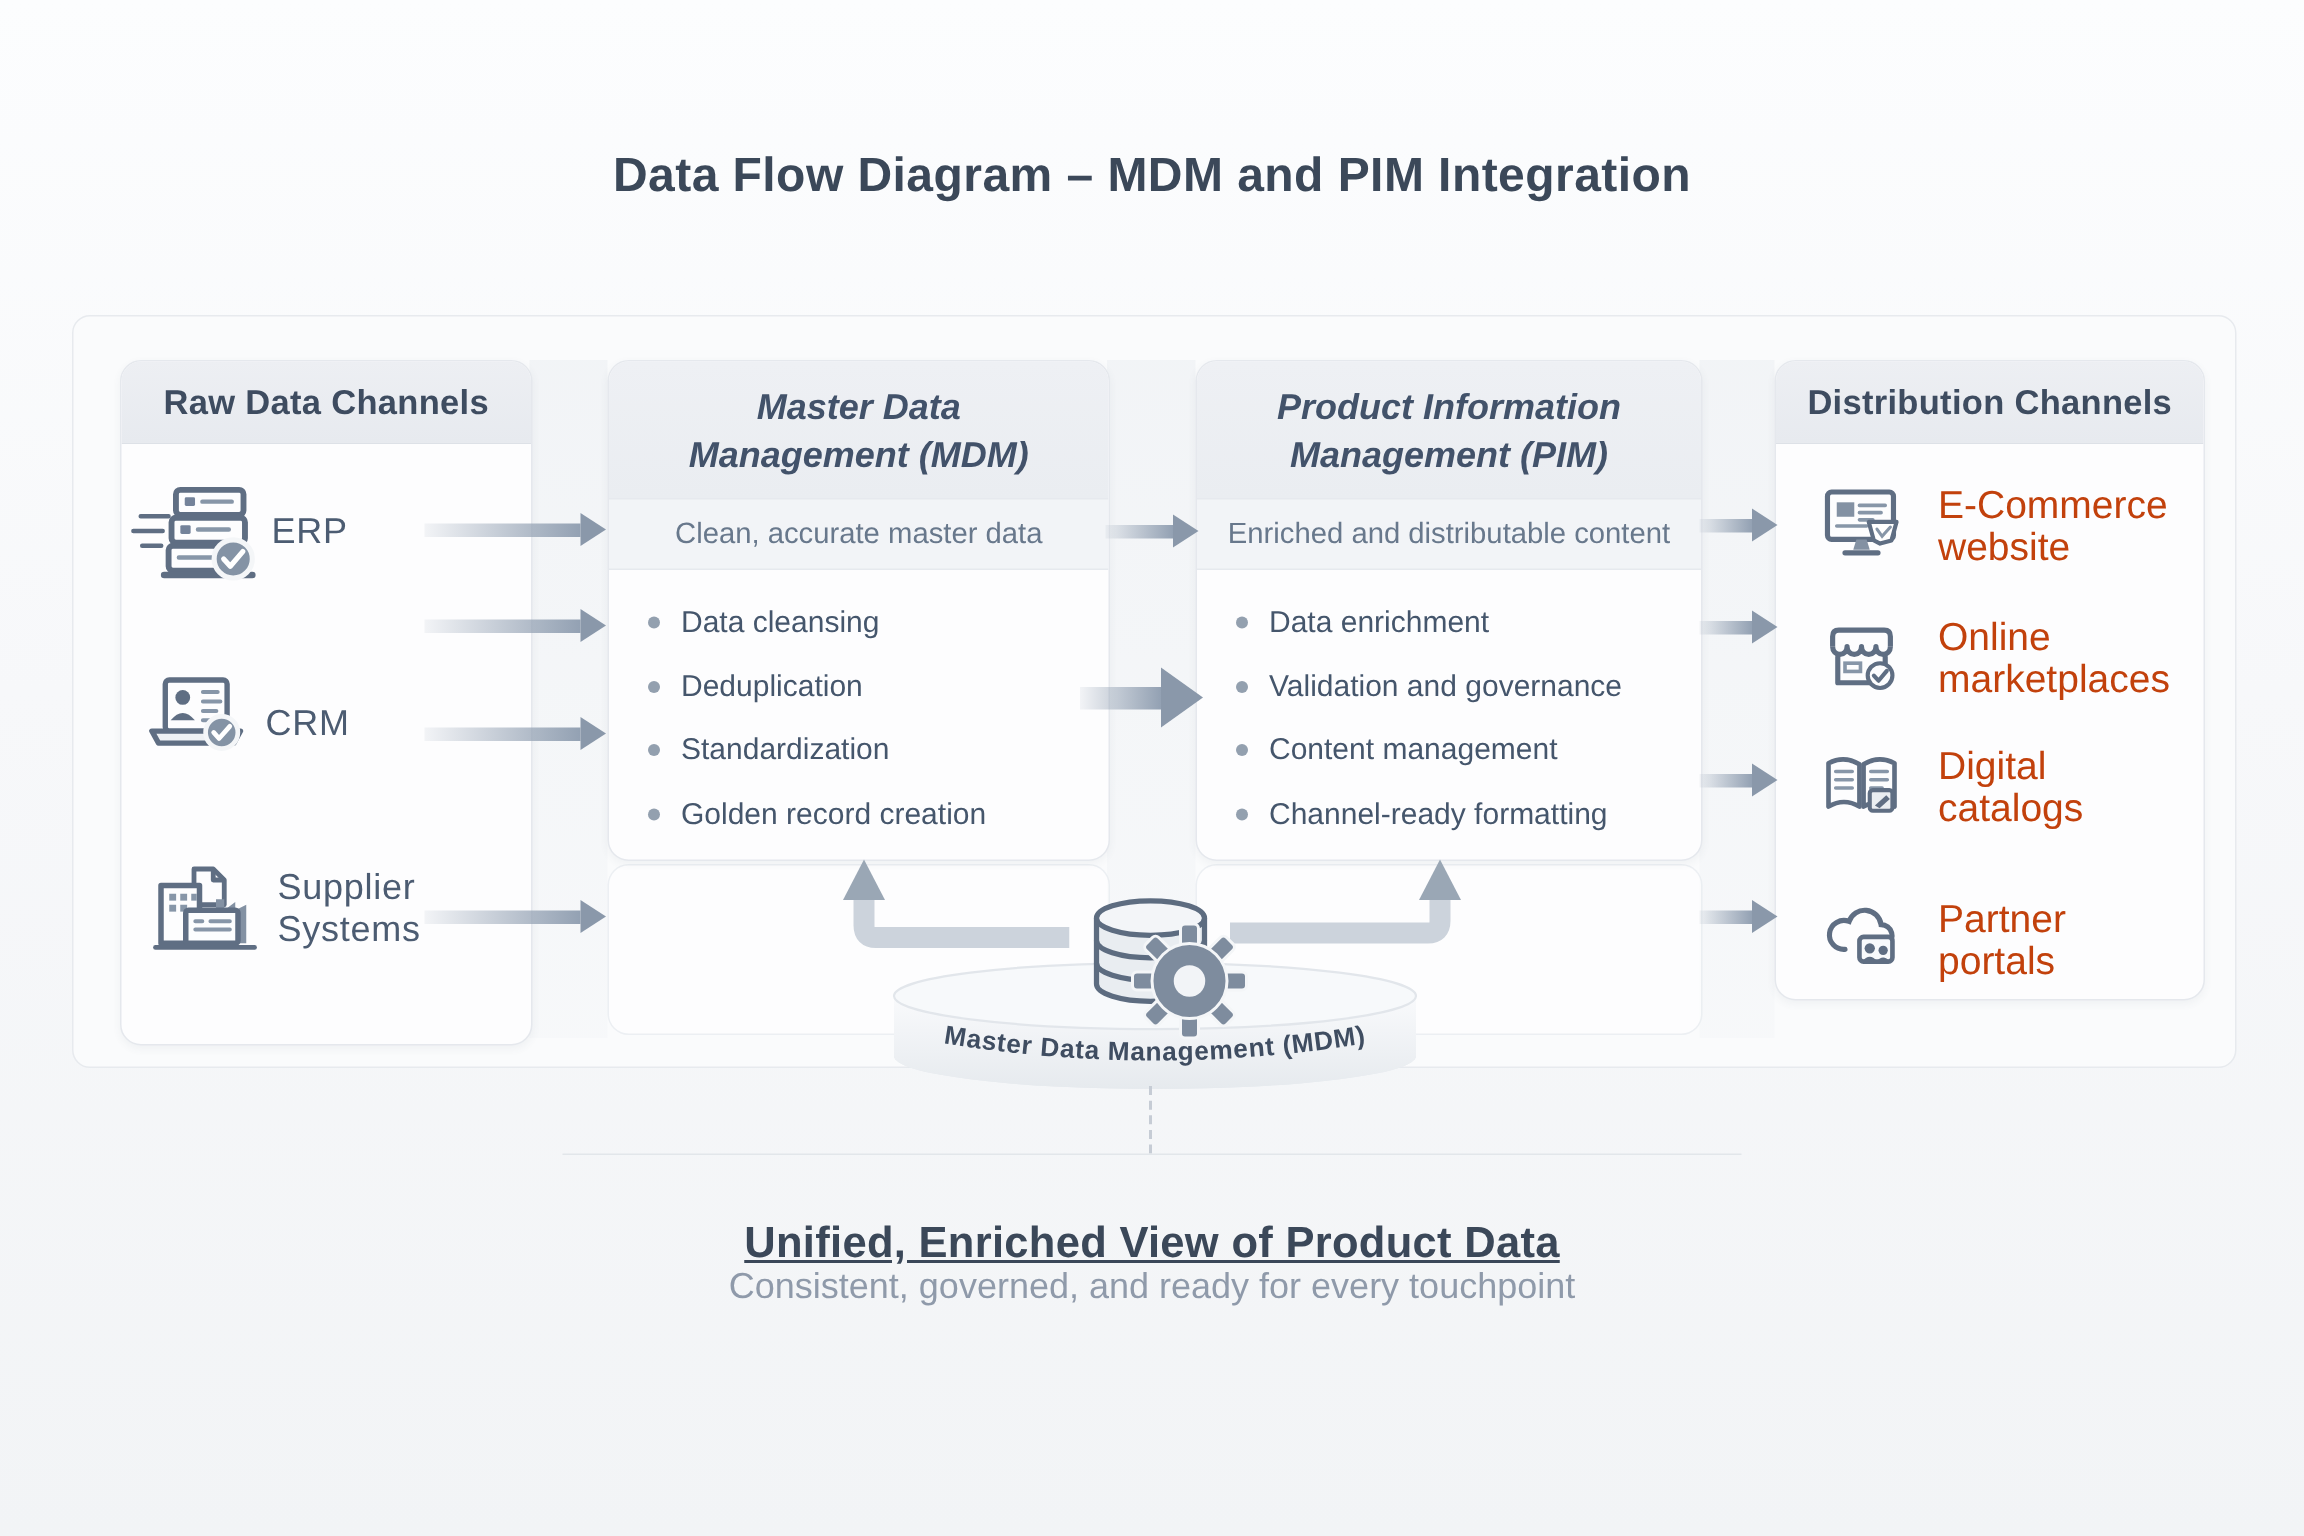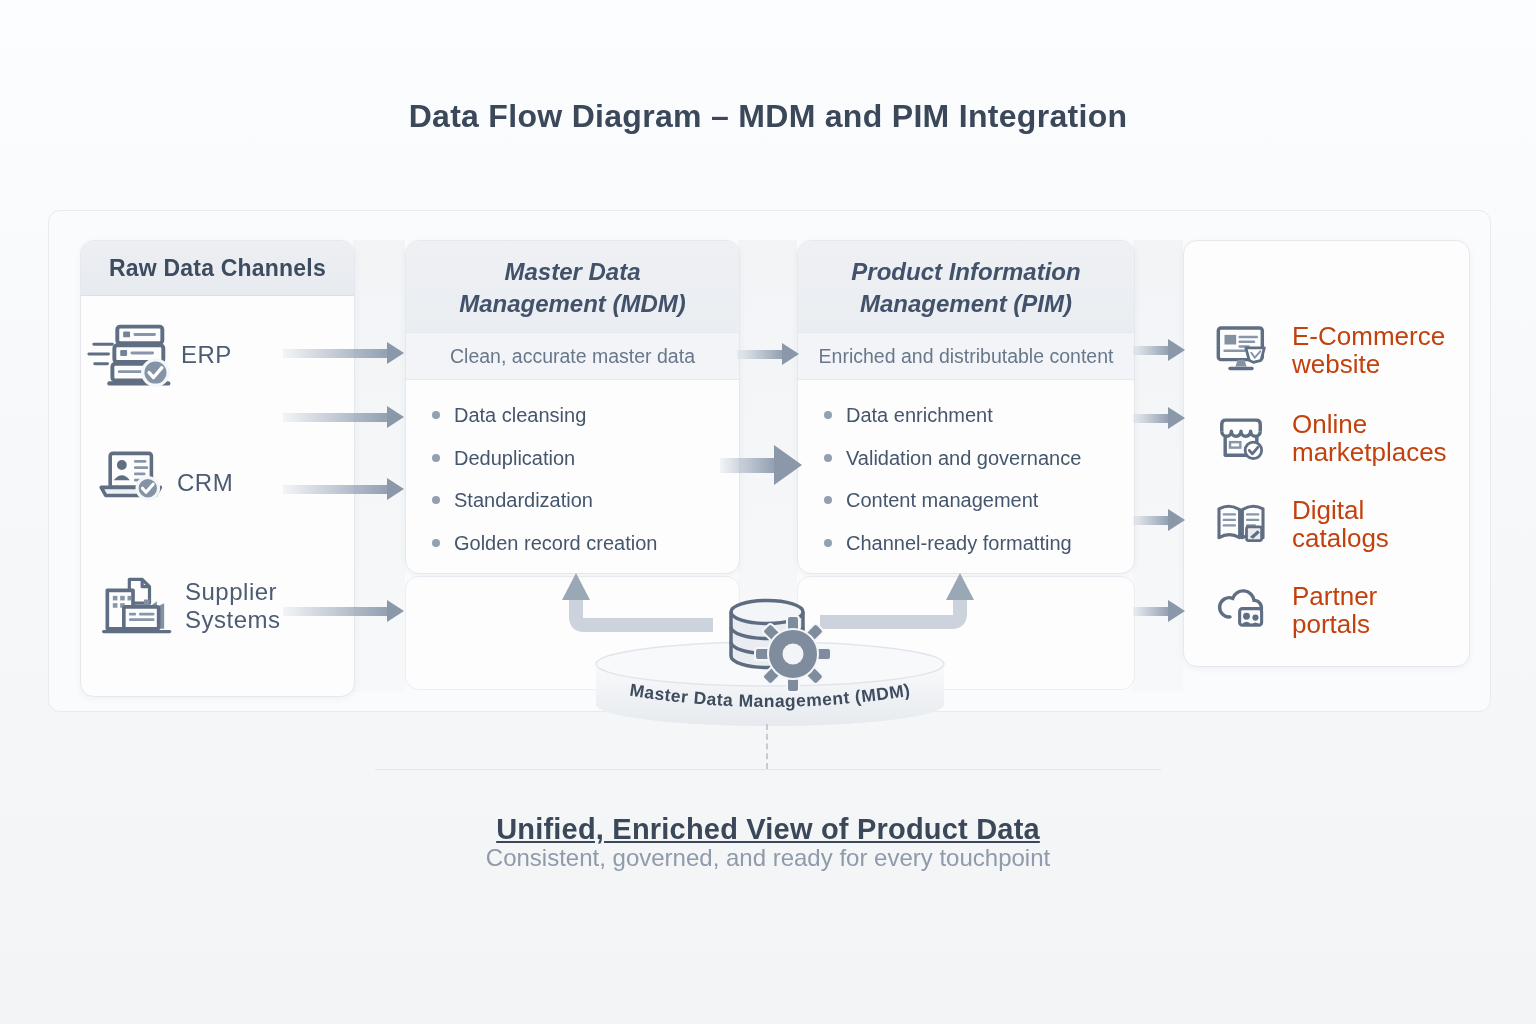--- a/index.html
+++ b/index.html
@@ -220,20 +220,21 @@
     <div class="mid-sub">Enriched and distributable content</div>
     <ul class="bullets">
       <li><span class="dot"></span><span>Data enrichment</span></li>
       <li><span class="dot"></span><span>Validation and governance</span></li>
       <li><span class="dot"></span><span>Content management</span></li>
       <li><span class="dot"></span><span>Channel-ready formatting</span></li>
     </ul>
   </div>
 
   <div class="card" style="left:1183px;top:240px;width:285px;height:425px;">
+    <div class="card-header">Distribution Channels</div>
 
     <div class="chan-row" style="top:76px;">
       <span>
         <svg viewBox="0 0 96 96" width="66" height="66">
           <rect x="15" y="16" width="64" height="46" rx="4" fill="#fdfdfe" stroke="#5f6e83" stroke-width="5"></rect>
           <rect x="24" y="26" width="17" height="14" fill="#8391a3"></rect>
           <g stroke="#8796a8" stroke-width="3.5" fill="none" stroke-linecap="round">
             <path d="M46 29 H71 M46 36 H67 M46 43 H59 M24 49 H53"></path>
           </g>
           <path d="M43 62 L40 72 H56 L53 62 Z" fill="#8391a3"></path>
@@ -277,21 +278,21 @@
           <rect x="56" y="52" width="22" height="20" rx="3" fill="#e9edf1" stroke="#5f6e83" stroke-width="4"></rect>
           <path d="M61 67 L72 57 l3.5 3.5 -10 9 Z" fill="#5f6e83"></path>
         </svg>
       </span>
       <span class="chan-label">
         <span>Digital</span>
         <span>catalogs</span>
       </span>
     </div>
 
-    <div class="chan-row" style="top:336px;">
+    <div class="chan-row" style="top:352px;">
       <span>
         <svg viewBox="0 0 96 96" width="66" height="66">
           <path d="M32 58 a14 14 0 1 1 4 -27 a16 16 0 0 1 31 3 a11 11 0 0 1 6 20" fill="none" stroke="#5f6e83" stroke-width="5" stroke-linecap="round"></path>
           <rect x="46" y="46" width="32" height="24" rx="4" fill="#f8fafc" stroke="#5f6e83" stroke-width="4.5" stroke-linejoin="round"></rect>
           <circle cx="56" cy="57" r="5" fill="#5f6e83"></circle>
           <path d="M48.5 70 Q56 60.5 63.5 70 Z" fill="#5f6e83"></path>
           <circle cx="69" cy="59" r="4.5" fill="#5f6e83"></circle>
           <path d="M62.5 70 Q69 62 75.5 70 Z" fill="#5f6e83"></path>
         </svg>
       </span>

